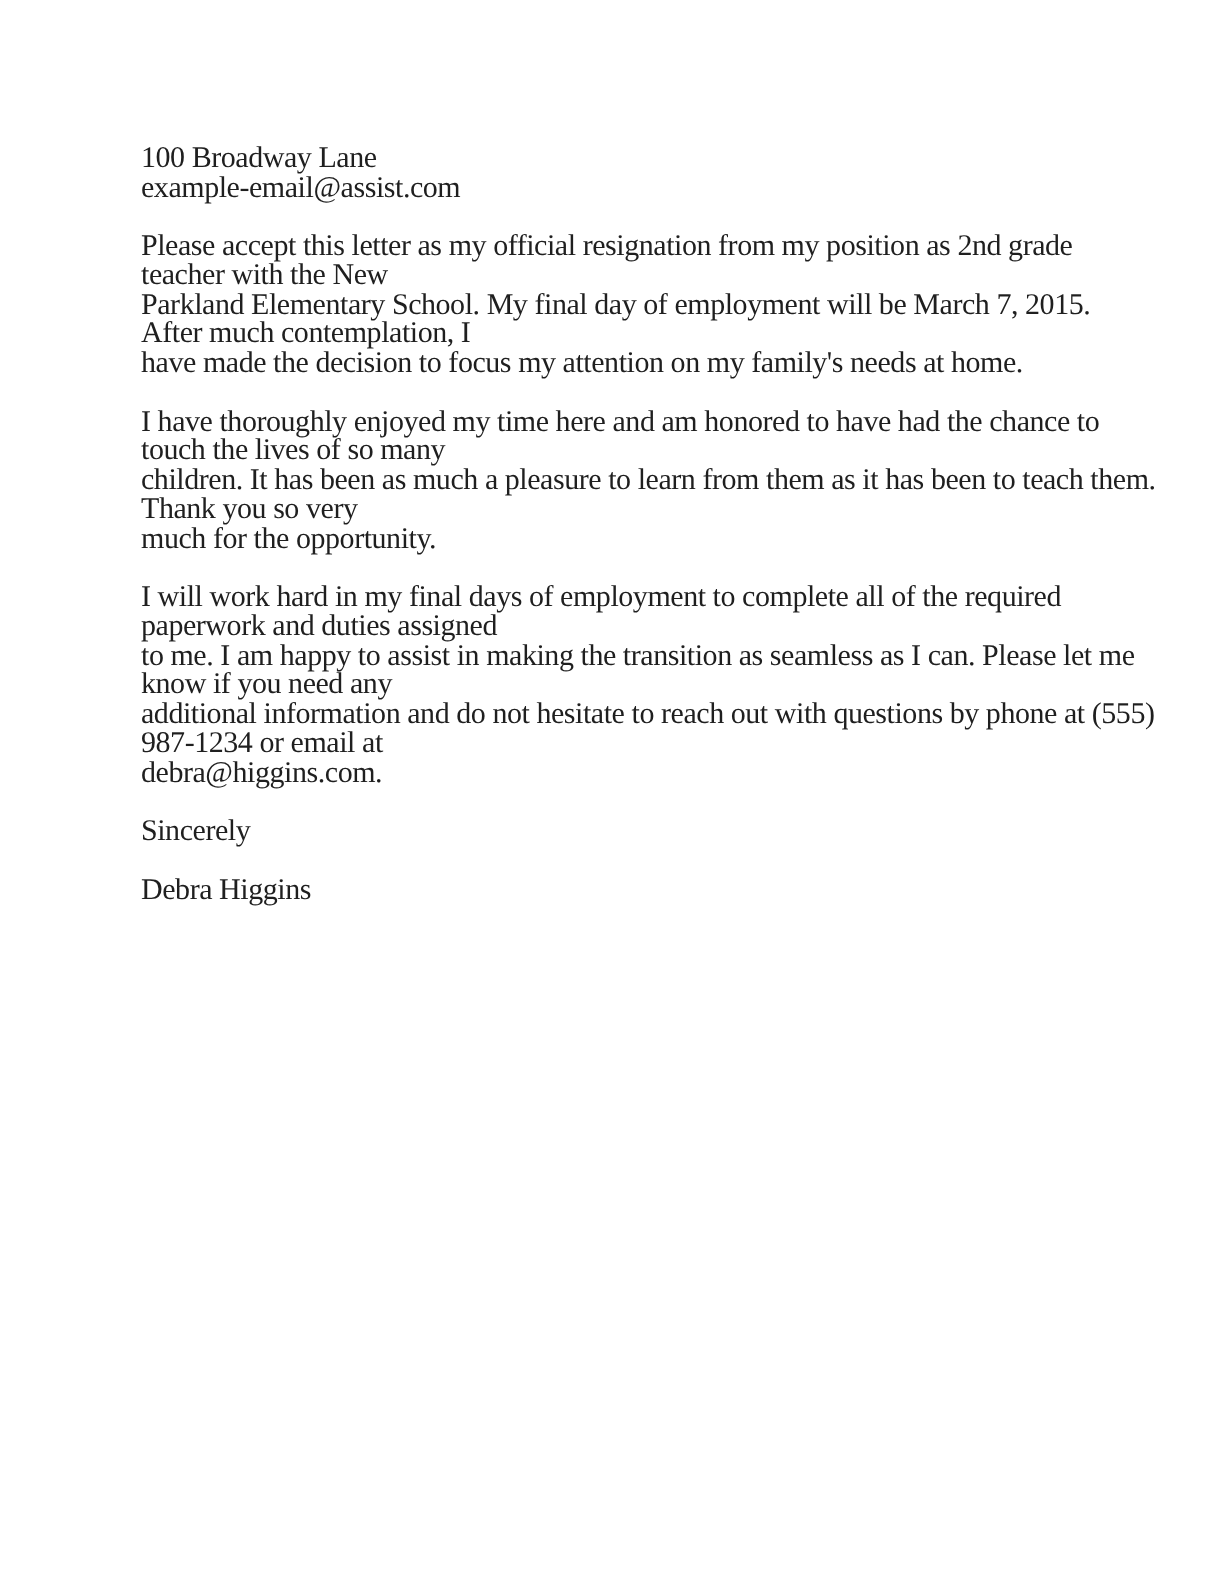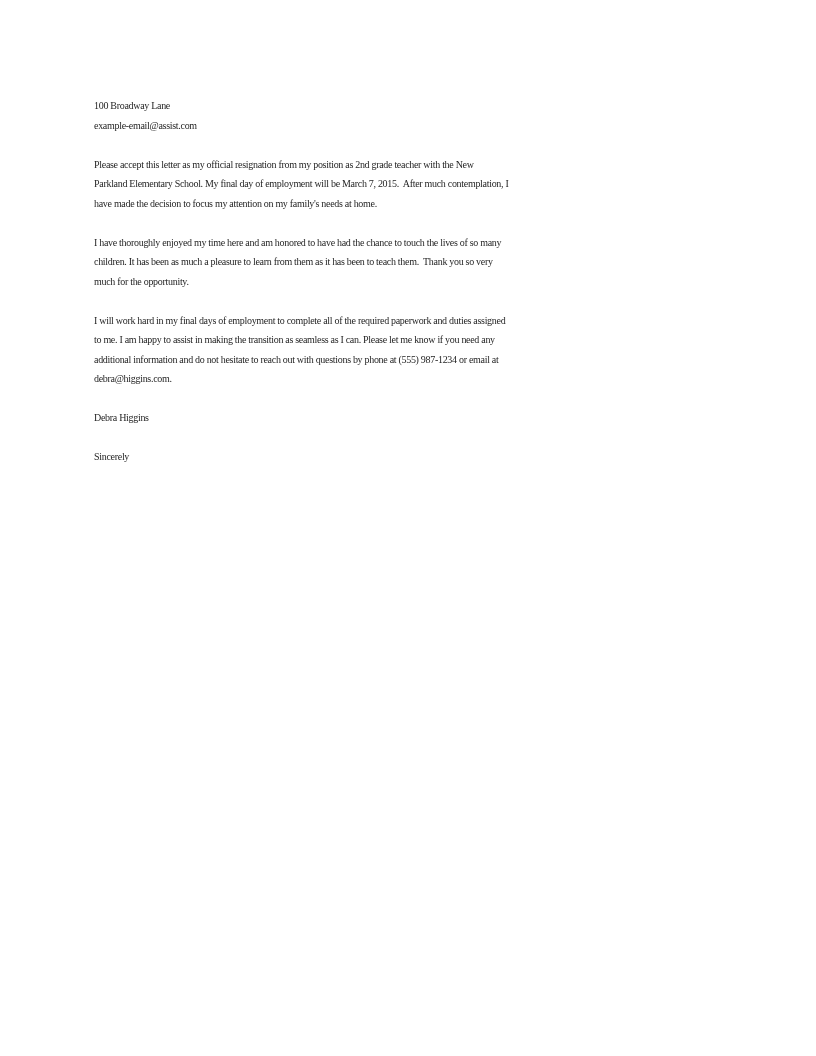--- a/index.html
+++ b/index.html
@@ -17,21 +17,21 @@
     width: 816px;
     height: 1056px;
     background: #ffffff;
   }
   .letter {
     position: absolute;
     left: 94px;
     top: 96px;
     width: 680px;
     font-family: "Liberation Serif", "DejaVu Serif", serif;
-    font-size: 10px;
+    font-size: 20px;
     line-height: 19.5px;
     letter-spacing: -0.3px;
     color: #1f1f1f;
   }
   .letter p, .letter div {
     margin: 0;
     padding: 0;
   }
   .para {
     white-space: pre-wrap;
@@ -61,18 +61,18 @@
 
     <p class="para block-gap">I have thoroughly enjoyed my time here and am honored to have had the chance to touch the lives of so many
 children. It has been as much a pleasure to learn from them as it has been to teach them.  Thank you so very
 much for the opportunity.</p>
 
     <p class="para block-gap">I will work hard in my final days of employment to complete all of the required paperwork and duties assigned
 to me. I am happy to assist in making the transition as seamless as I can. Please let me know if you need any
 additional information and do not hesitate to reach out with questions by phone at (555) 987-1234 or email at
 debra@higgins.com.</p>
 
+    <p class="block-gap">Sincerely</p>
+
     <p class="block-gap">Debra Higgins</p>
-
-    <p class="block-gap">Sincerely</p>
 
   </div>
 </div>
 
 </body></html>

